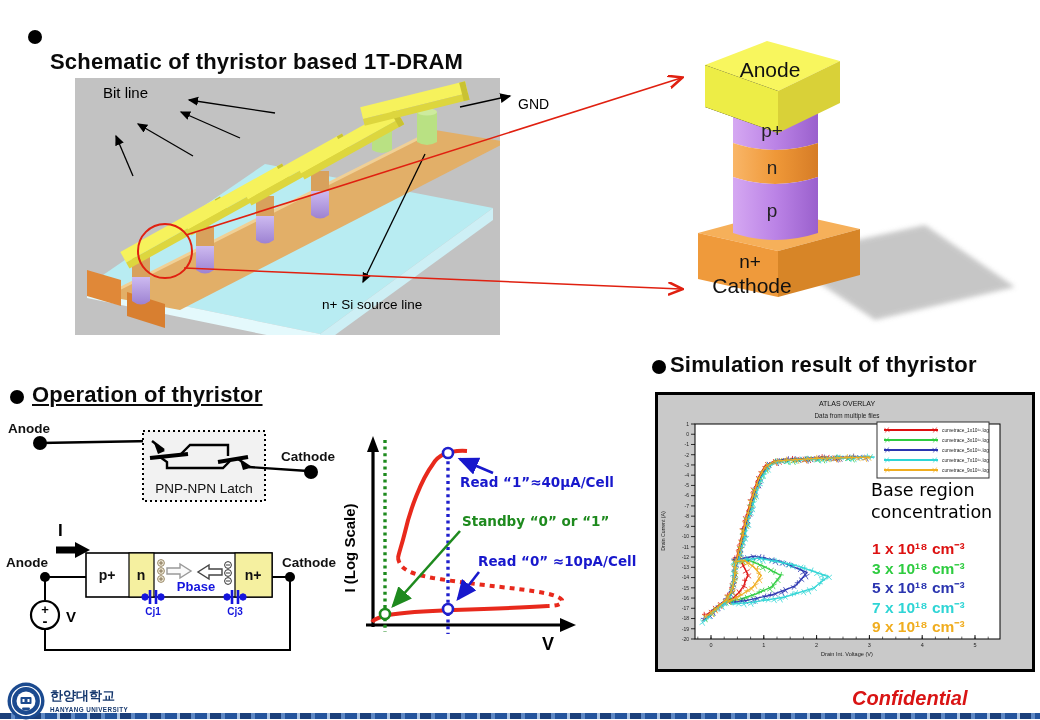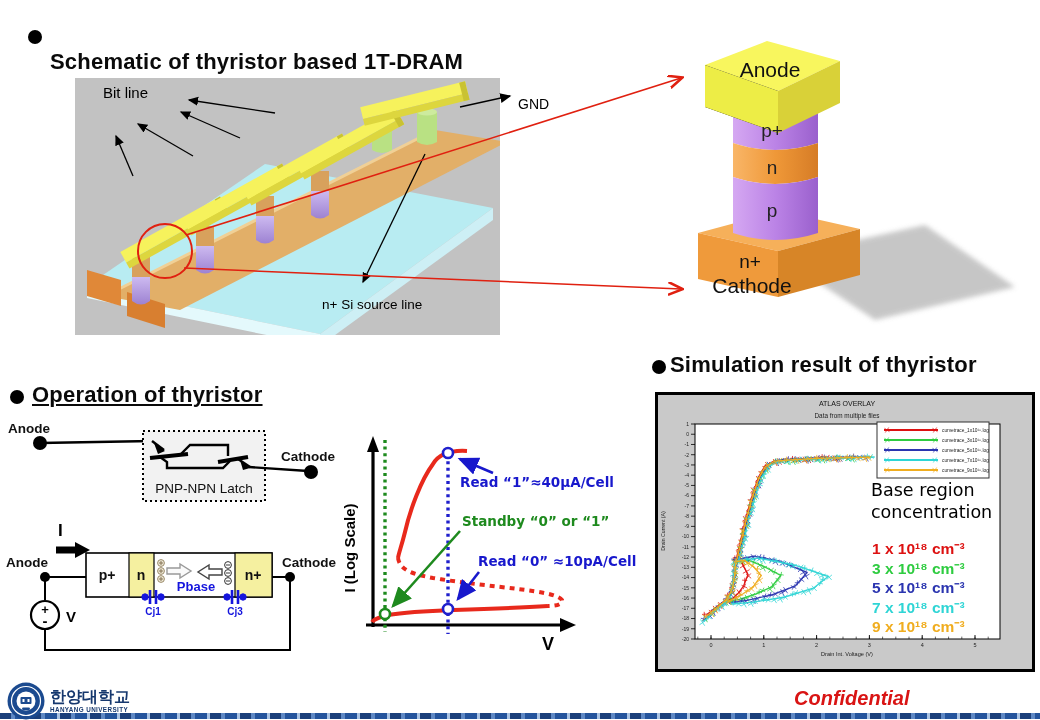--- a/index.html
+++ b/index.html
@@ -6,21 +6,21 @@
   body{width:1040px;height:720px;position:relative;overflow:hidden;background:#ffffff;
        font-family:"Liberation Sans",sans-serif;}
   .abs{position:absolute;}
   .bullet{width:14px;height:14px;border-radius:50%;background:#000;}
   .h{font-weight:bold;color:#0a0a0a;font-size:22px;white-space:nowrap;letter-spacing:0.2px;}
   .lbl{color:#000;white-space:nowrap;}
   svg text{font-family:"Liberation Sans",sans-serif;}
   .sup{font-family:"DejaVu Sans",sans-serif;}
   #footer-center{font-size:20px;font-weight:bold;font-style:italic;color:#1d5fa8;white-space:nowrap;}
   #footer-conf{font-size:20px;font-weight:bold;font-style:italic;color:#d91414;white-space:nowrap;}
-  #kr-name{font-size:16px;font-weight:bold;color:#16386e;white-space:nowrap;}
+  #kr-name{font-size:13px;font-weight:bold;color:#16386e;white-space:nowrap;}
   #en-name{font-size:6.3px;font-weight:bold;color:#16386e;letter-spacing:0.4px;white-space:nowrap;}
   #bottom-stripe{left:0;top:713px;width:1040px;height:6px;
      background:repeating-linear-gradient(90deg,#1b3f7a 0 11px,#5e88c4 11px 15px,#24549c 15px 27px,#a9c2e2 27px 30px);}
 </style>
 </head>
 <body>
 
 <span class="abs bullet" style="left:28px;top:30px;"></span>
 <div class="abs h" style="left:50px;top:22px;margin-top:27px;">Schematic of thyristor based 1T-DRAM</div>
 
@@ -1105,13 +1105,13 @@
   <circle cx="19" cy="19" r="14.5" fill="none" stroke="#ffffff" stroke-width="1.2"></circle>
   <circle cx="19" cy="19" r="9.5" fill="#ffffff"></circle>
   <rect x="13.5" y="15" width="11" height="7" rx="1" fill="#1b4a8f"></rect>
   <rect x="15.5" y="17" width="2" height="3" fill="#fff"></rect>
     <rect x="20.5" y="17" width="2" height="3" fill="#fff"></rect>
   <rect x="15" y="25.5" width="8" height="2.4" rx="1.2" fill="#1b4a8f"></rect>
 </svg>
 <div id="kr-name" class="abs" style="left:50px;top:687px;">한양대학교</div>
 <div id="en-name" class="abs" style="left:50px;top:706px;">HANYANG UNIVERSITY</div>
 <div id="footer-center" class="abs" style="left:118px;top:728px;">Advanced Semiconductor Material and Device Development Center</div>
-<div id="footer-conf" class="abs" style="left:794px;top:687px;">Confidential</div>
+<div id="footer-conf" class="abs" style="left:852px;top:687px;">Confidential</div>
 
 </body></html>

